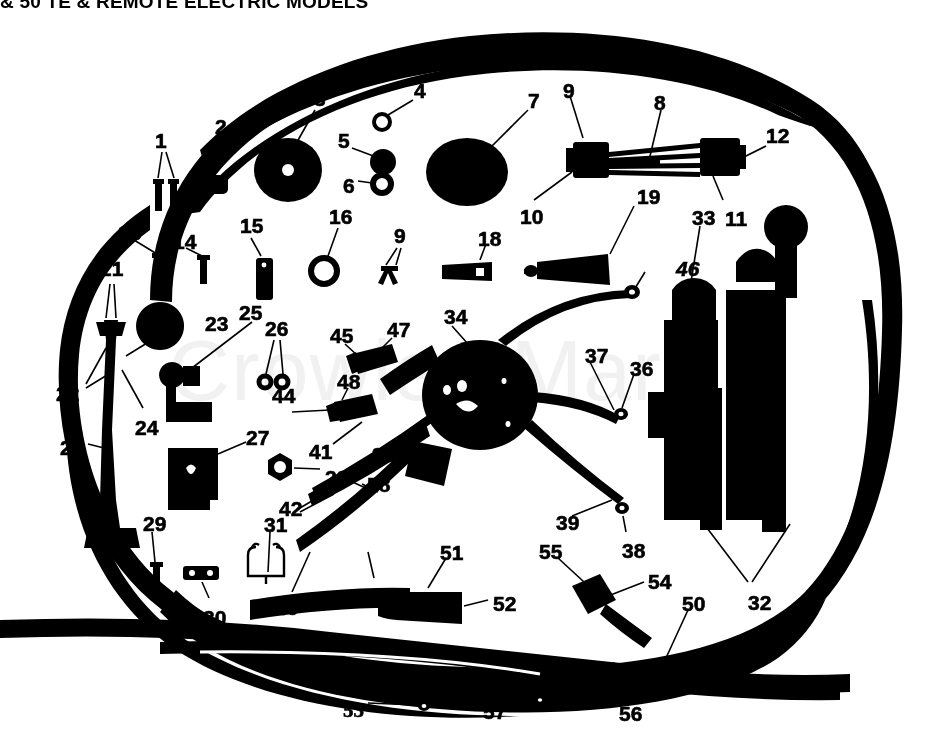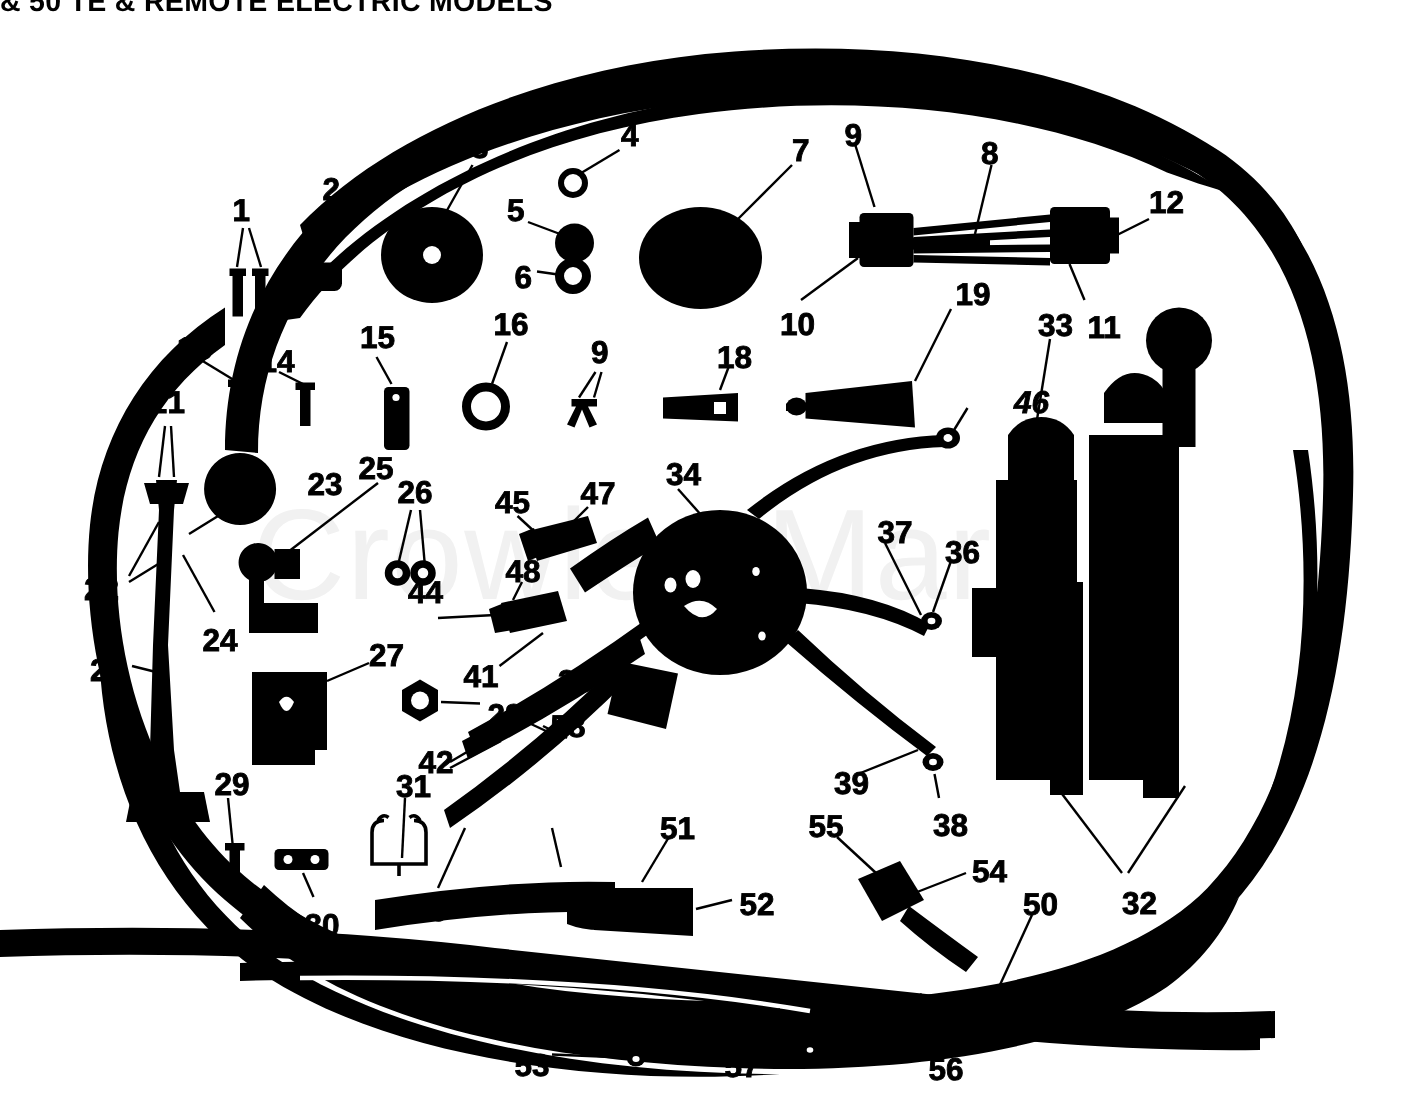--- a/index.html
+++ b/index.html
@@ -449,21 +449,21 @@
       <div class="num" style="left: 367px; top: 474px;">58</div>
       <div class="num" style="left: 272px; top: 385px;">44</div>
       <div class="num" style="left: 330px; top: 325px;">45</div>
       <div class="num" style="left: 676px; top: 258px; font-style: italic;">46</div>
       <div class="num" style="left: 387px; top: 319px;">47</div>
       <div class="num" style="left: 337px; top: 371px;">48</div>
       <div class="num" style="left: 309px; top: 441px;">41</div>
       <div class="num" style="left: 682px; top: 593px;">50</div>
       <div class="num" style="left: 440px; top: 542px;">51</div>
       <div class="num" style="left: 493px; top: 593px;">52</div>
-      <div class="num" style="left: 343px; top: 700px;">53</div>
+      <div class="num" style="left: 343px; top: 700px; font-family: Liberation Serif, serif;">53</div>
       <div class="num" style="left: 648px; top: 571px;">54</div>
       <div class="num" style="left: 539px; top: 541px;">55</div>
       <div class="num" style="left: 619px; top: 703px;">56</div>
       <div class="num" style="left: 483px; top: 701px;">57</div>
     </div>
 
 
 </div>
 
 </body></html>

